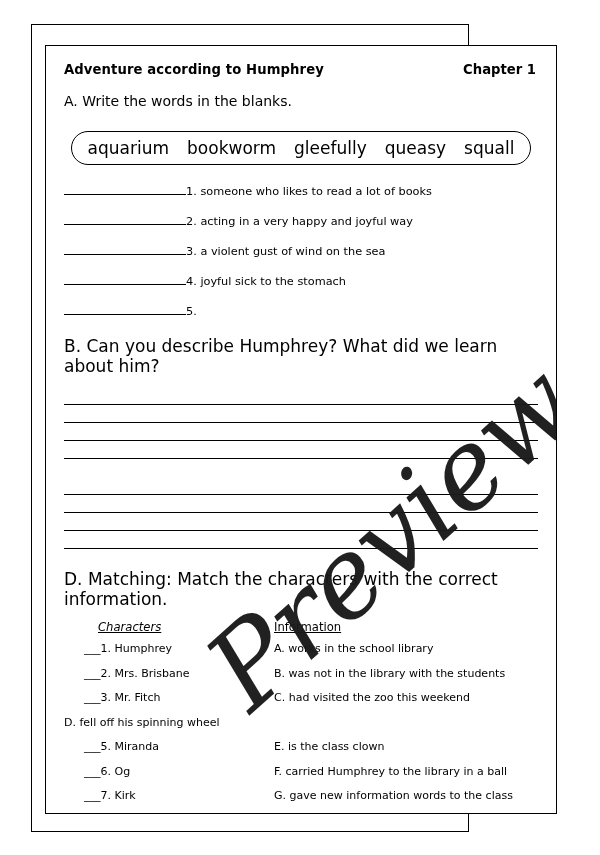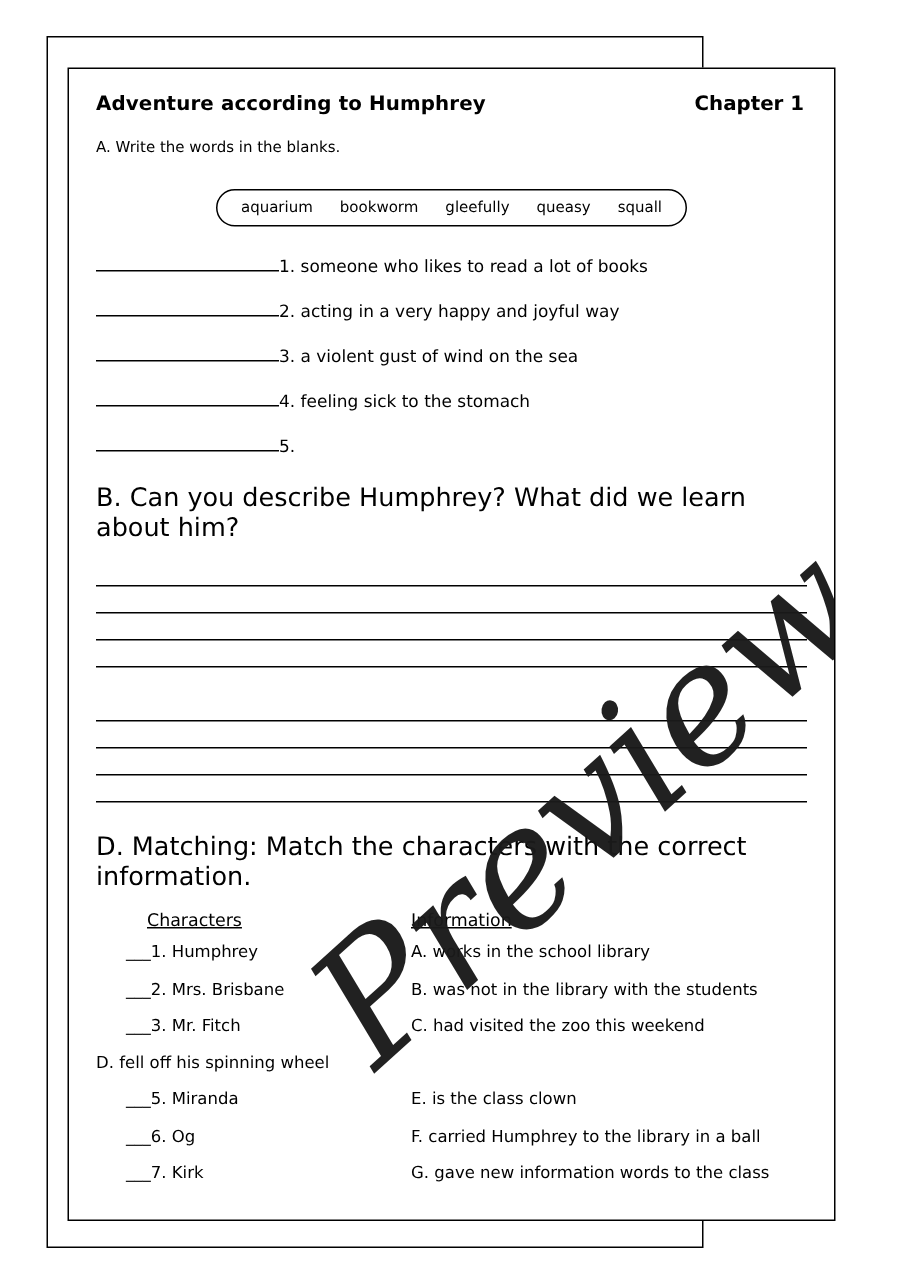--- a/index.html
+++ b/index.html
@@ -53,33 +53,33 @@
     align-items: baseline;
     font-weight: bold;
     font-size: 13.2px;
     margin-bottom: 16px;
   }
   .header .title { letter-spacing: 0.1px; }
   .header .chapter { padding-right: 2px; }
 
   
   .section-label {
-    font-size: 10px;
+    font-size: 14px;
     margin-bottom: 22px;
   }
   .wordbank-wrap {
     display: flex;
     justify-content: center;
     margin: 6px 0 18px 0;
   }
   .wordbank {
     border: 1px solid #000000;
     border-radius: 999px;
     padding: 6px 16px;
-    font-size: 10px;
+    font-size: 17px;
     display: flex;
     gap: 18px;
     white-space: nowrap;
   }
   .wordbank span { display: inline-block; }
 
   .blank-row {
     display: flex;
     align-items: baseline;
     font-size: 11.3px;
@@ -112,20 +112,21 @@
   .matching { margin-top: 20px; }
   .match-heads {
     display: flex;
     font-size: 11.6px;
     margin: 9px 0 8px 0;
   }
   .match-heads .h1 {
     width: 210px;
     padding-left: 34px;
     box-sizing: border-box;
+    font-style: italic;
   }
   .match-heads .h2 { }
   .match-heads u { text-decoration: underline; }
 
   .match-row {
     display: flex;
     font-size: 11px;
     margin-bottom: 11.5px;
   }
   .match-row .left {
@@ -200,21 +201,21 @@
         <div class="blank-row">
           <span class="blank-line"></span>
           <span class="blank-num">3.</span>
           <span>&nbsp;</span>
           <span>a violent gust of wind on the sea</span>
         </div>
         <div class="blank-row">
           <span class="blank-line"></span>
           <span class="blank-num">4.</span>
           <span>&nbsp;</span>
-          <span>feeling sick to the stomach</span>
+          <span>joyful sick to the stomach</span>
         </div>
         <div class="blank-row">
           <span class="blank-line"></span>
           <span class="blank-num">5.</span>
           <span>&nbsp;</span>
         </div>
       </div>
 
       <div class="qblock">
         <div class="qtext">B. Can you describe Humphrey? What did we learn about him?</div>

